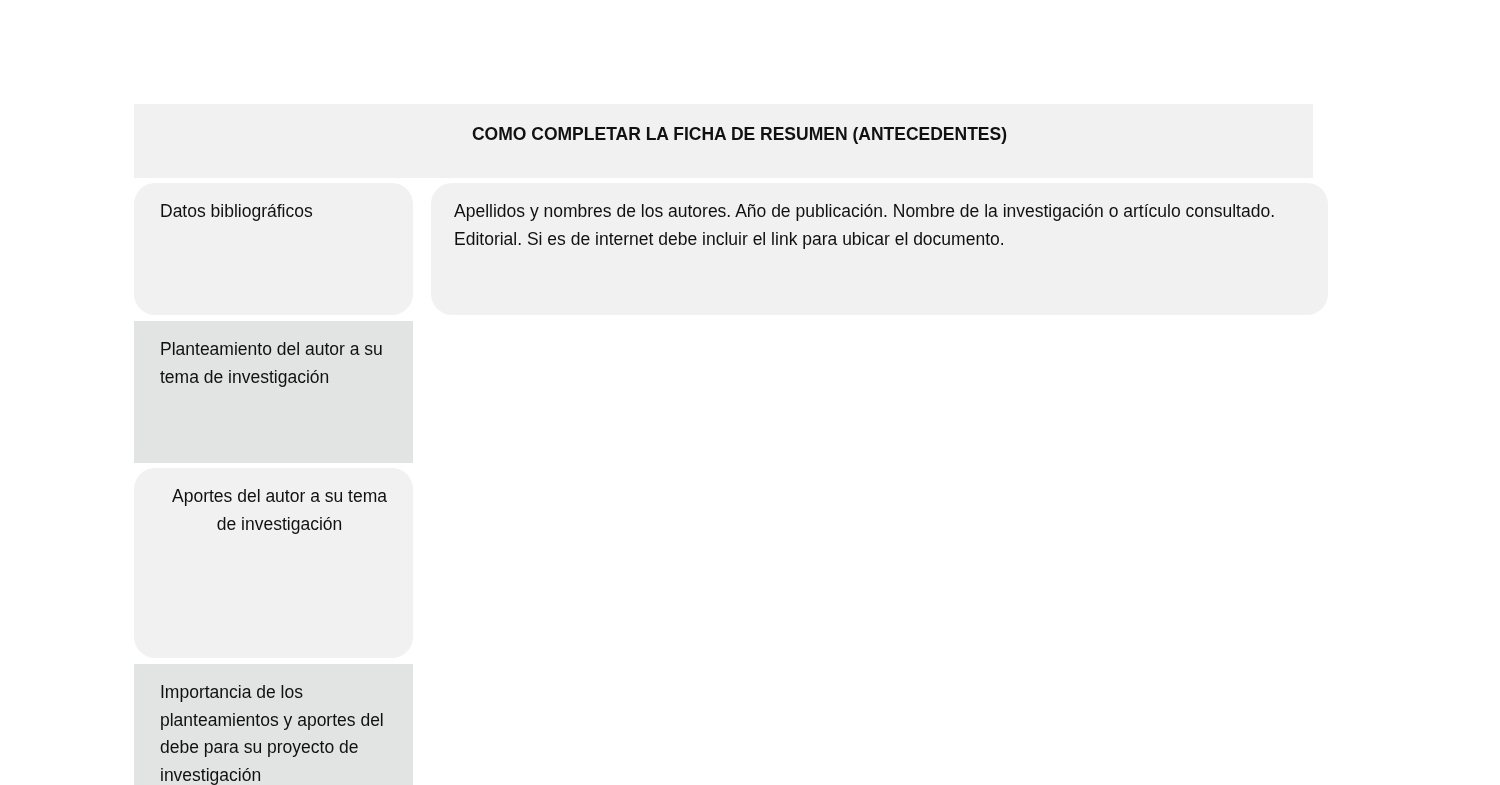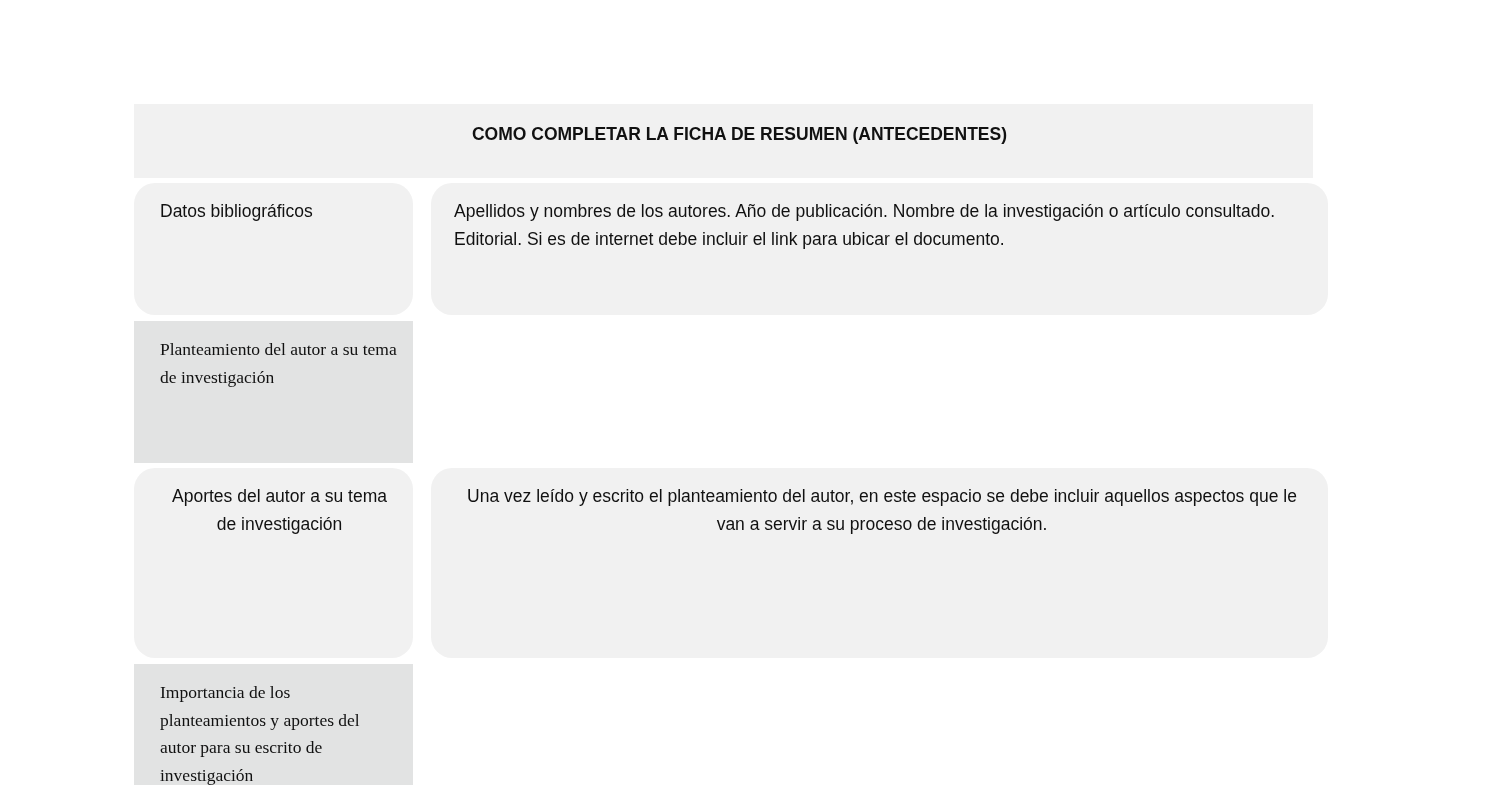--- a/index.html
+++ b/index.html
@@ -54,21 +54,21 @@
       width: 279px;
       padding: 15px 14px 0 26px;
     }
     .cell.desc {
       left: 285px;
       width: 897px;
       padding: 15px 18px 0 23px;
       margin-left: 12px;
     }
     .light .cell { background: #f1f1f1; border-radius: 21px; }
-    .dark .cell { background: #e2e3e3; font-family: Liberation Serif, serif; }
+    .dark .cell { background: #e2e3e3; }
   </style>
 </head>
 <body>
 
 <div class="page">
 
   <div class="header">
     <div class="title">COMO COMPLETAR LA FICHA DE RESUMEN (ANTECEDENTES)</div>
   </div>
 
@@ -76,20 +76,19 @@
     <div class="cell label">Datos bibliográficos</div>
     <div class="cell desc">Apellidos y nombres de los autores.  Año de publicación. Nombre de la investigación o artículo consultado. Editorial. Si es de internet debe incluir el link para ubicar el documento.</div>
   </div>
 
   <div class="row dark" style="top:321px;height:142px;">
     <div class="cell label">Planteamiento del autor a su tema de investigación</div>
   </div>
 
   <div class="row light" style="top:468px;height:190px;text-align:center;">
     <div class="cell label">Aportes del autor a su tema de investigación</div>
-    <div class="cell desc">Una vez leído y escrito el planteamiento del autor, en este espacio se debe incluir aquellos aspectos que le van a servir a su proceso de investigación.</div>
   </div>
 
   <div class="row dark" style="top:664px;height:121px;">
-    <div class="cell label">Importancia de los planteamientos y aportes del autor para su escrito de investigación</div>
+    <div class="cell label">Importancia de los planteamientos y aportes del debe para su proyecto de investigación</div>
   </div>
 
 </div>
 
 </body></html>

